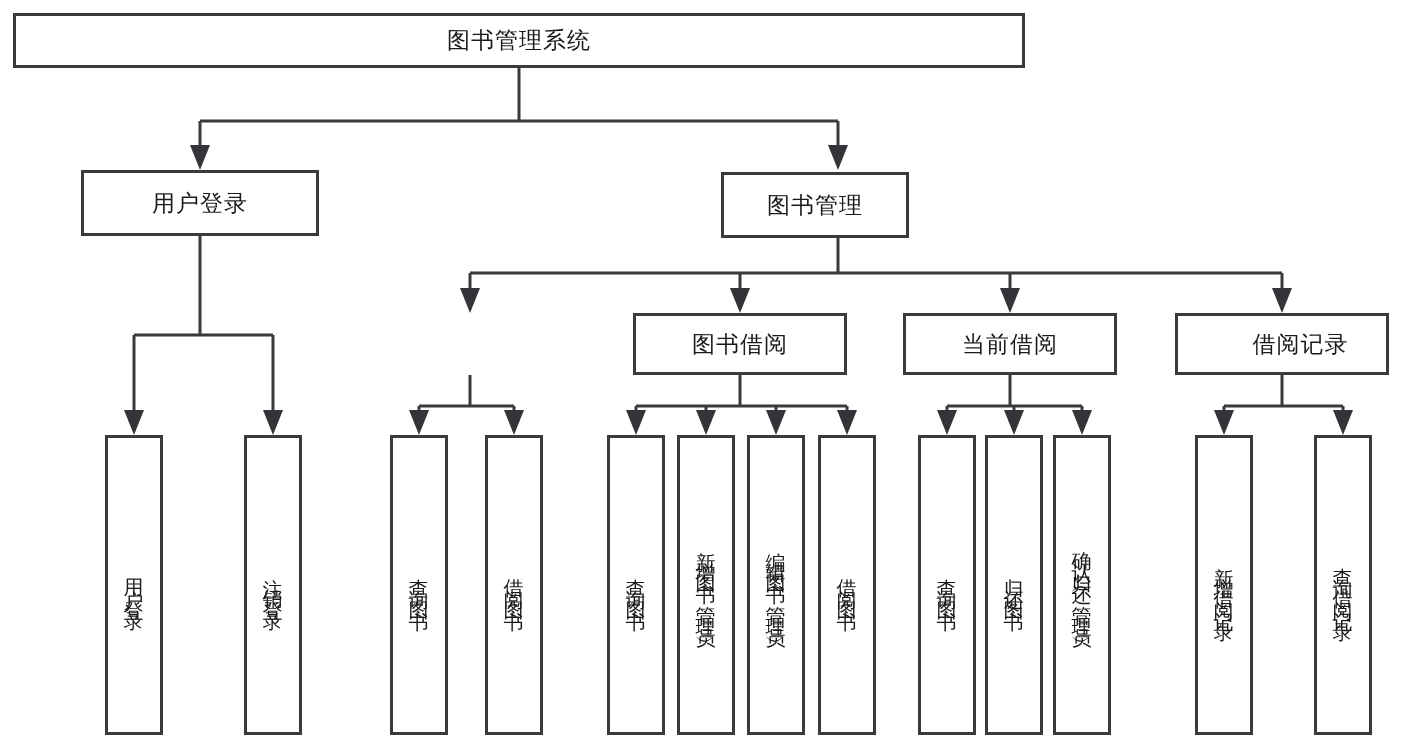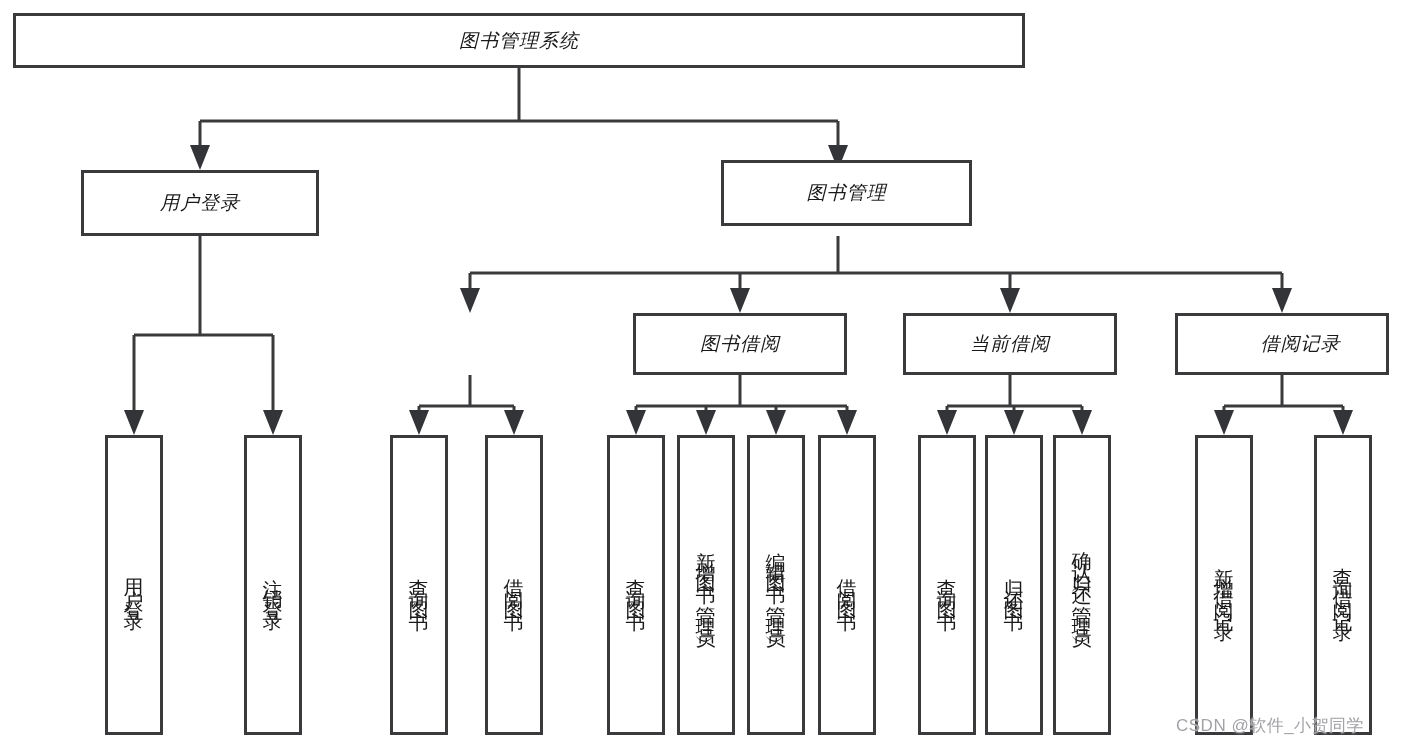--- a/index.html
+++ b/index.html
@@ -17,25 +17,24 @@
     width: 1405px; height: 747px;
   }
   .hbox {
     position: absolute;
     box-sizing: border-box;
     border: 3px solid #3a3a3c;
     background: #ffffff;
     display: flex;
     align-items: center;
     justify-content: center;
-    font-size: 19px;
+    font-size: 23px;
     letter-spacing: 1px;
     color: #1a1a1c;
     white-space: nowrap;
-    font-style: italic;
   }
   .vbox {
     position: absolute;
     box-sizing: border-box;
     top: 435px;
     width: 58px;
     height: 300px;
     border: 3px solid #3a3a3c;
     background: #ffffff;
     writing-mode: vertical-rl;
@@ -118,21 +117,21 @@
       <polygon points="1004,410 1024,410 1014,435"></polygon>
       <polygon points="1072,410 1092,410 1082,435"></polygon>
       <polygon points="1214,410 1234,410 1224,435"></polygon>
       <polygon points="1333,410 1353,410 1343,435"></polygon>
     </g>
   </svg>
 
   <div class="hbox" style="left:13px; top:13px; width:1012px; height:55px;">图书管理系统</div>
 
   <div class="hbox" style="left:81px; top:170px; width:238px; height:66px;">用户登录</div>
-  <div class="hbox" style="left:721px; top:160px; width:251px; height:66px;">图书管理</div>
+  <div class="hbox" style="left:721px; top:172px; width:188px; height:66px;">图书管理</div>
 
   <div class="hbox" style="left:633px; top:313px; width:214px; height:62px;">图书借阅</div>
   <div class="hbox" style="left:903px; top:313px; width:214px; height:62px;">当前借阅</div>
   <div class="hbox" style="left:1175px; top:313px; width:214px; height:62px;padding-left:37px;">借阅记录</div>
 
   <div class="vbox" style="left:105px;">用户登录</div>
   <div class="vbox" style="left:244px;">注销登录</div>
 
   <div class="vbox" style="left:390px;">查询图书</div>
   <div class="vbox" style="left:485px;">借阅图书</div>
@@ -142,15 +141,14 @@
   <div class="vbox" style="left:747px;">编辑图书（管理员）</div>
   <div class="vbox" style="left:818px;">借阅图书</div>
 
   <div class="vbox" style="left:918px;">查询图书</div>
   <div class="vbox" style="left:985px;">归还图书</div>
   <div class="vbox" style="left:1053px;">确认归还（管理员）</div>
 
   <div class="vbox" style="left:1195px;">新增借阅记录</div>
   <div class="vbox" style="left:1314px;">查询借阅记录</div>
 
-  <div class="watermark">CSDN @软件_小贺同学</div>
 
 </div>
 
 </body></html>

